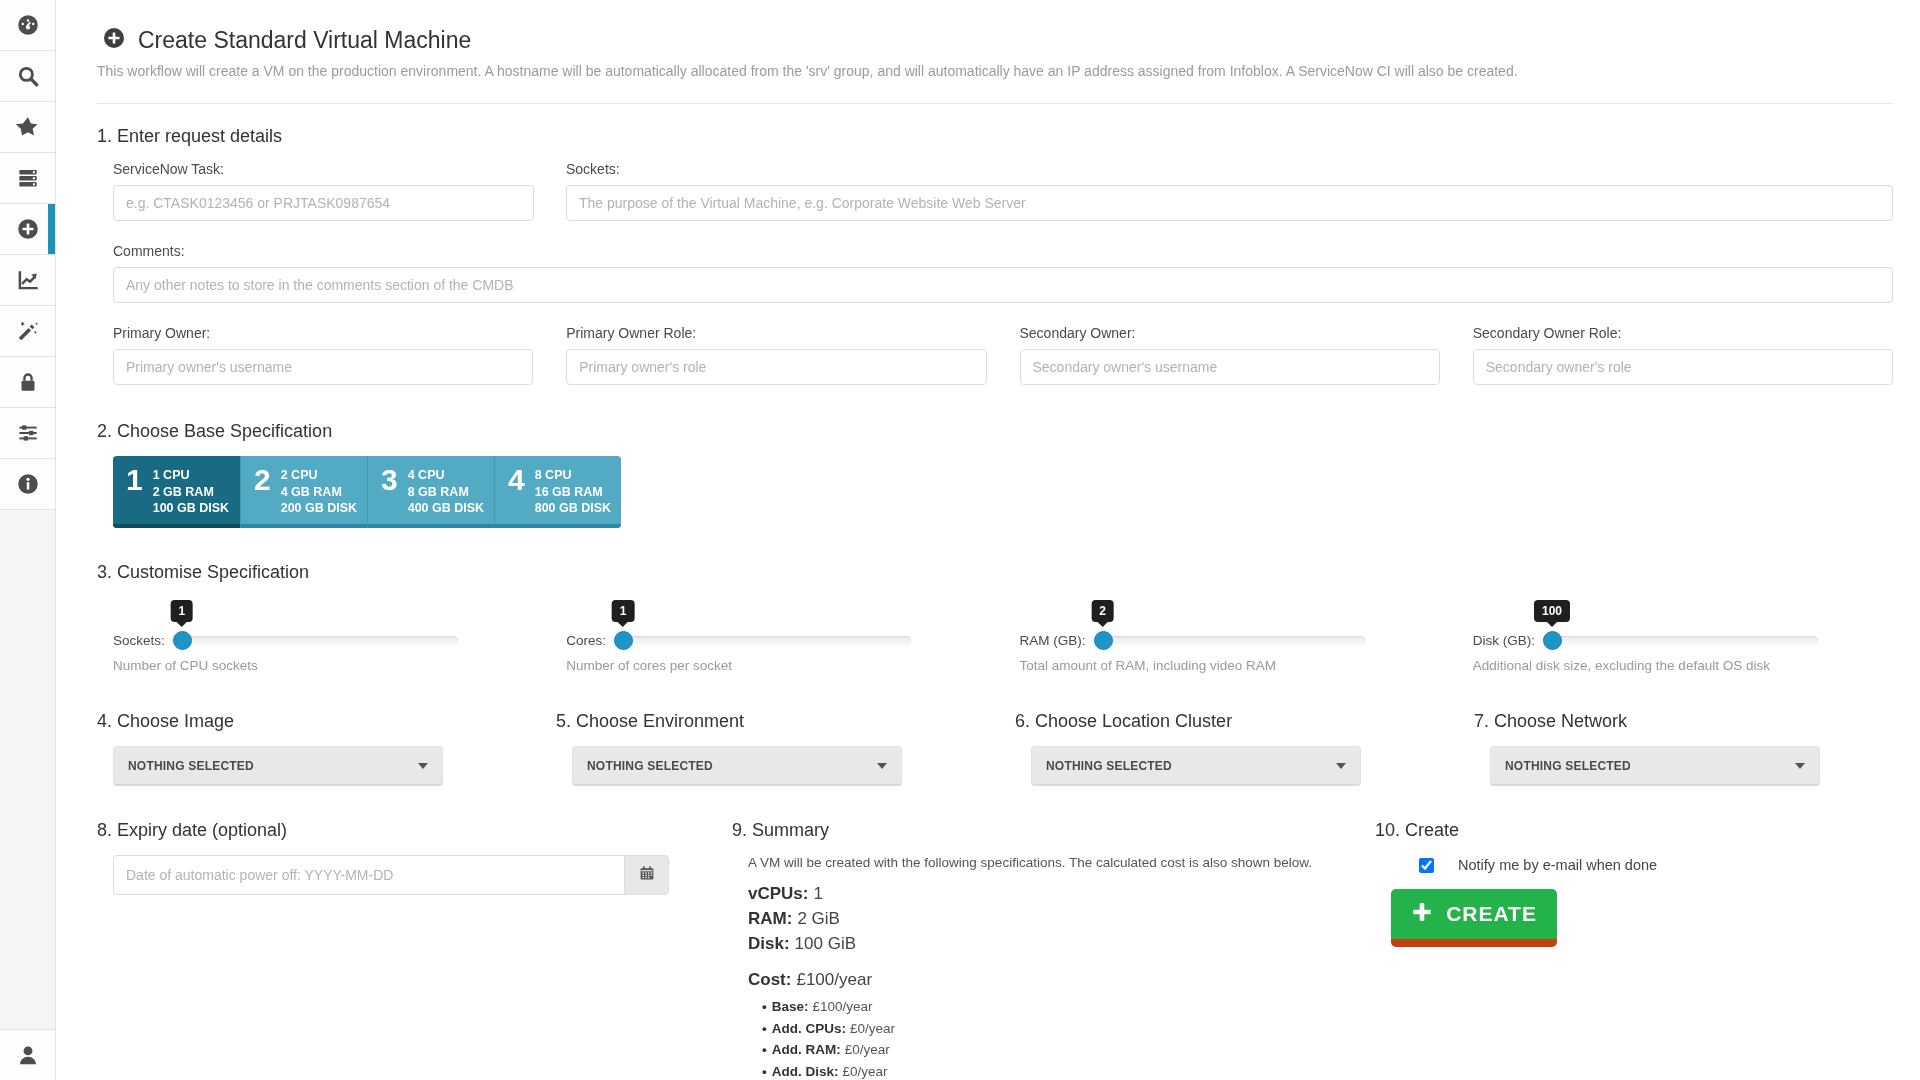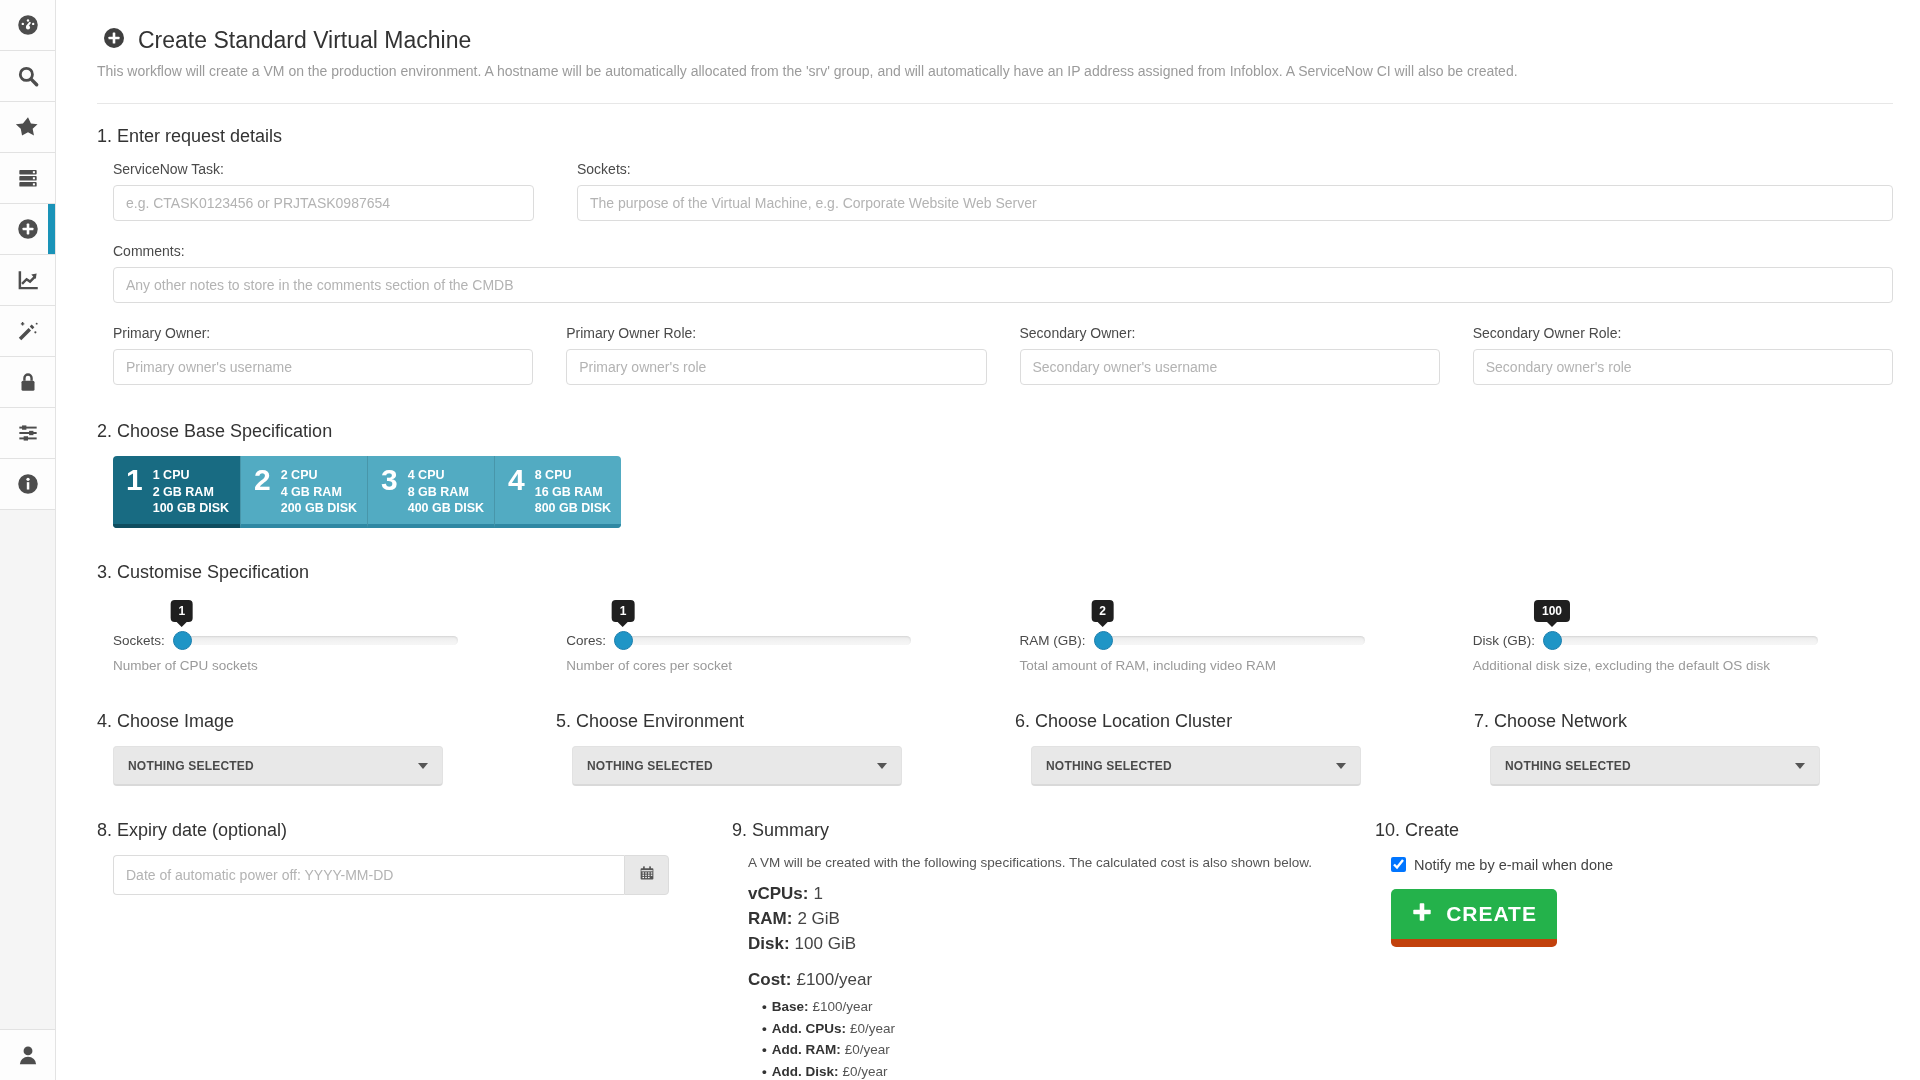--- a/index.html
+++ b/index.html
@@ -50,21 +50,21 @@
   .field-label { display: block; font-size: 14px; color: #4a4a4a; margin-bottom: 8px; }
   input[type="text"] {
     width: 100%; height: 36px;
     border: 1px solid #dcdcdc; border-radius: 4px;
     padding: 0 12px; font-size: 14px; color: #333;
     font-family: "Liberation Sans", sans-serif;
     background: #fff; outline: none;
   }
   input::placeholder { color: #b3b3b3; opacity: 1; }
 
-  .row-two { display: grid; grid-template-columns: 421px 1fr; column-gap: 43px; margin-top: 14px; }
+  .row-two { display: grid; grid-template-columns: 421px 1fr; column-gap: 32px; margin-top: 14px; }
   .row-full { margin-top: 22px; }
   .row-owners { display: grid; grid-template-columns: repeat(4, 1fr); column-gap: 33px; margin-top: 22px; }
 
   
   .sec-2 { margin-top: 36px; }
   .tiles { display: inline-flex; margin-top: 14px; border-radius: 4px; overflow: hidden; }
   .tile {
     width: 127px; height: 72px; padding: 9px 0 0 13px;
     background: #52abc2; border-bottom: 4px solid #2f88a3;
     color: #fff; display: flex; gap: 10px; cursor: pointer;
@@ -133,21 +133,21 @@
   .summary-intro { margin-top: 14px; font-size: 13.5px; color: #555; white-space: nowrap; }
   .spec-line { font-size: 17px; color: #444; margin-top: 5px; }
   .spec-line b, .cost-line b { color: #333; margin-right: 5px; }
   .spec-block { margin-top: 14px; }
   .cost-line { font-size: 17px; color: #444; margin-top: 16px; }
   .breakdown { list-style: none; margin-top: 6px; padding-left: 14px; }
   .breakdown li { font-size: 13.5px; color: #555; line-height: 1.6; }
   .breakdown li::before { content: "\2022"; margin-right: 5px; color: #333; font-weight: bold; }
   .breakdown b { color: #333; margin-right: 4px; }
 
-  .notify-row { display: flex; gap: 8px; margin-top: 16px; font-size: 14.5px; color: #444; }
+  .notify-row { display: flex; align-items: center; gap: 24px; margin-top: 16px; font-size: 14.5px; color: #444; margin-left: 28px; }
   .notify-row input { width: 15px; height: 15px; cursor: pointer; }
   .create-btn {
     margin-top: 16px; width: 166px; height: 58px;
     background: #24b24b; border: none; border-bottom: 8px solid #c2410c;
     border-radius: 5px; color: #fff; cursor: pointer;
     display: flex; align-items: center; justify-content: center; gap: 13px;
     font-family: "Liberation Sans", sans-serif;
     font-size: 21px; font-weight: bold; letter-spacing: 1px;
   }
   .create-btn svg { width: 22px; height: 22px; }

